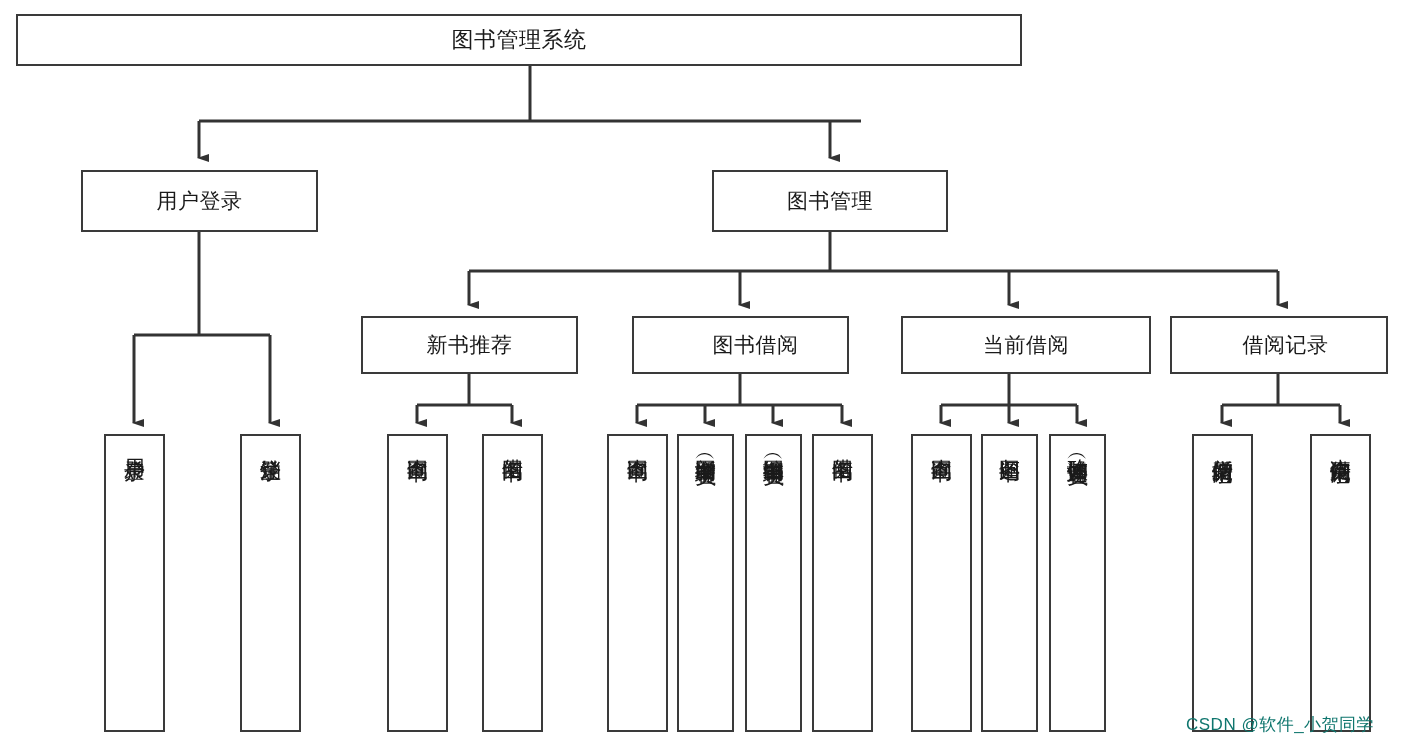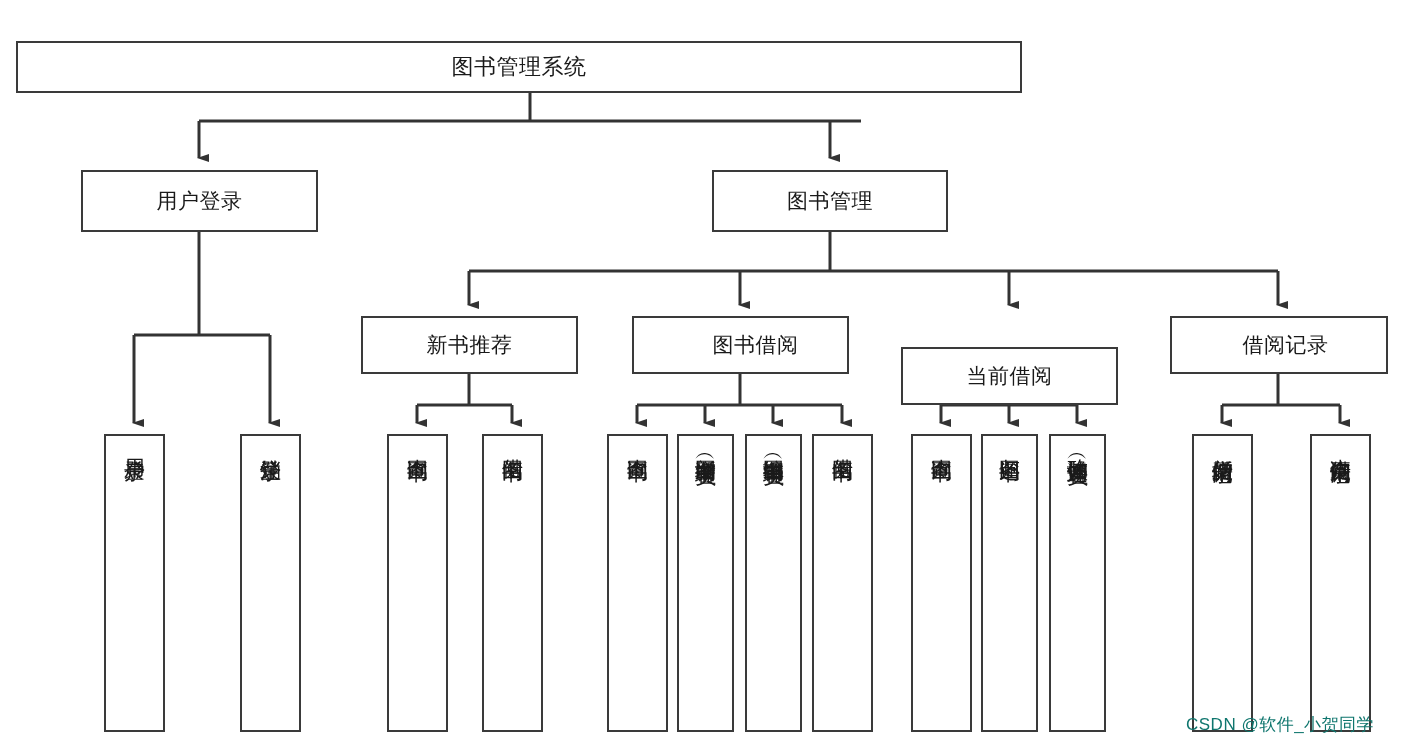--- a/index.html
+++ b/index.html
@@ -124,38 +124,38 @@
       <path d="M1009,405 L1009,423" marker-end="url(#arrow)"></path>
       <path d="M1077,405 L1077,423" marker-end="url(#arrow)"></path>
 
       <path d="M1278,374 L1278,405"></path>
       <path d="M1222,405 L1340,405"></path>
       <path d="M1222,405 L1222,423" marker-end="url(#arrow)"></path>
       <path d="M1340,405 L1340,423" marker-end="url(#arrow)"></path>
     </g>
   </svg>
 
-  <div class="node horiz root" style="left:16px; top:14px; width:1006px; height:52px;margin-top:27px;">
+  <div class="node horiz root" style="left:16px; top:14px; width:1006px; height:52px;">
     <span class="node-label">图书管理系统</span>
   </div>
 
   <div class="node horiz" style="left:81px; top:170px; width:237px; height:62px;">
     <span class="node-label">用户登录</span>
   </div>
   <div class="node horiz" style="left:712px; top:170px; width:236px; height:62px;">
     <span class="node-label">图书管理</span>
   </div>
 
   <div class="node horiz" style="left:361px; top:316px; width:217px; height:58px;">
     <span class="node-label">新书推荐</span>
   </div>
   <div class="node horiz" style="left:632px; top:316px; width:217px; height:58px;padding-left:30px;">
     <span class="node-label">图书借阅</span>
   </div>
-  <div class="node horiz" style="left:901px; top:316px; width:217px; height:58px;margin-top:31px;">
+  <div class="node horiz" style="left:901px; top:316px; width:250px; height:58px;">
     <span class="node-label">当前借阅</span>
   </div>
   <div class="node horiz" style="left:1170px; top:316px; width:218px; height:58px;padding-left:13px;">
     <span class="node-label">借阅记录</span>
   </div>
 
   <div class="node vert" style="left:104px; top:434px; width:61px; height:298px;">
     <span class="node-label">用户登录</span>
   </div>
   <div class="node vert" style="left:240px; top:434px; width:61px; height:298px;">

